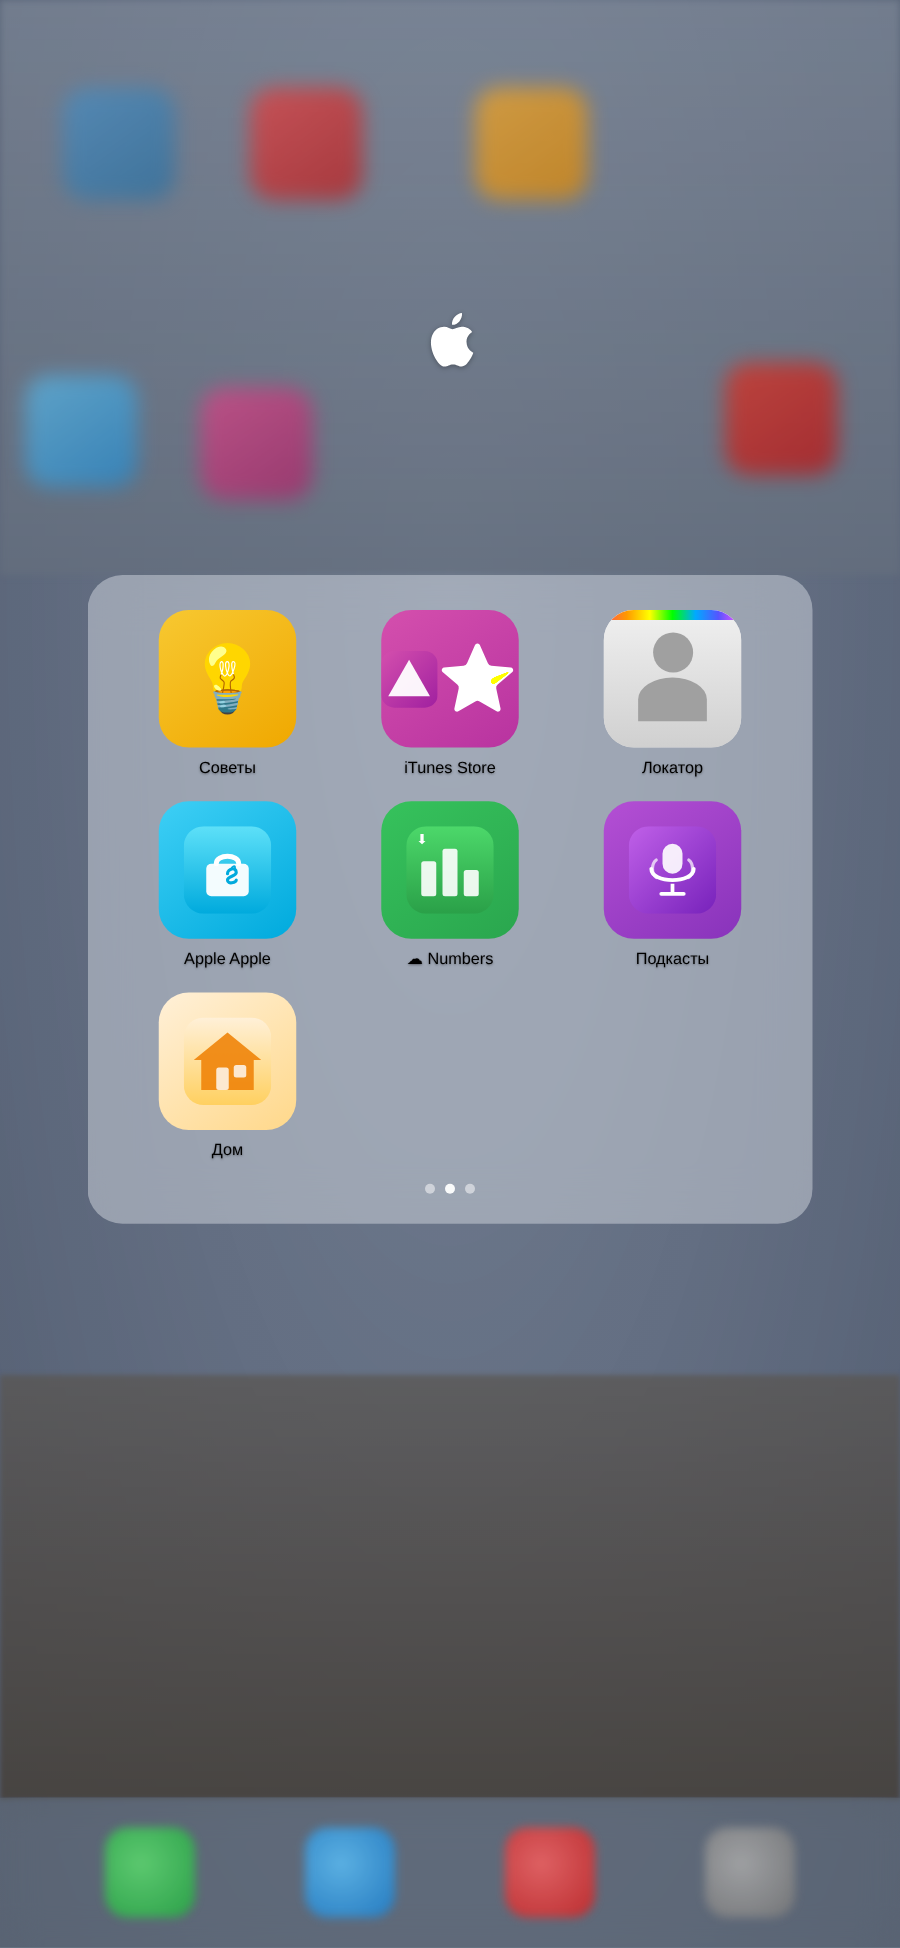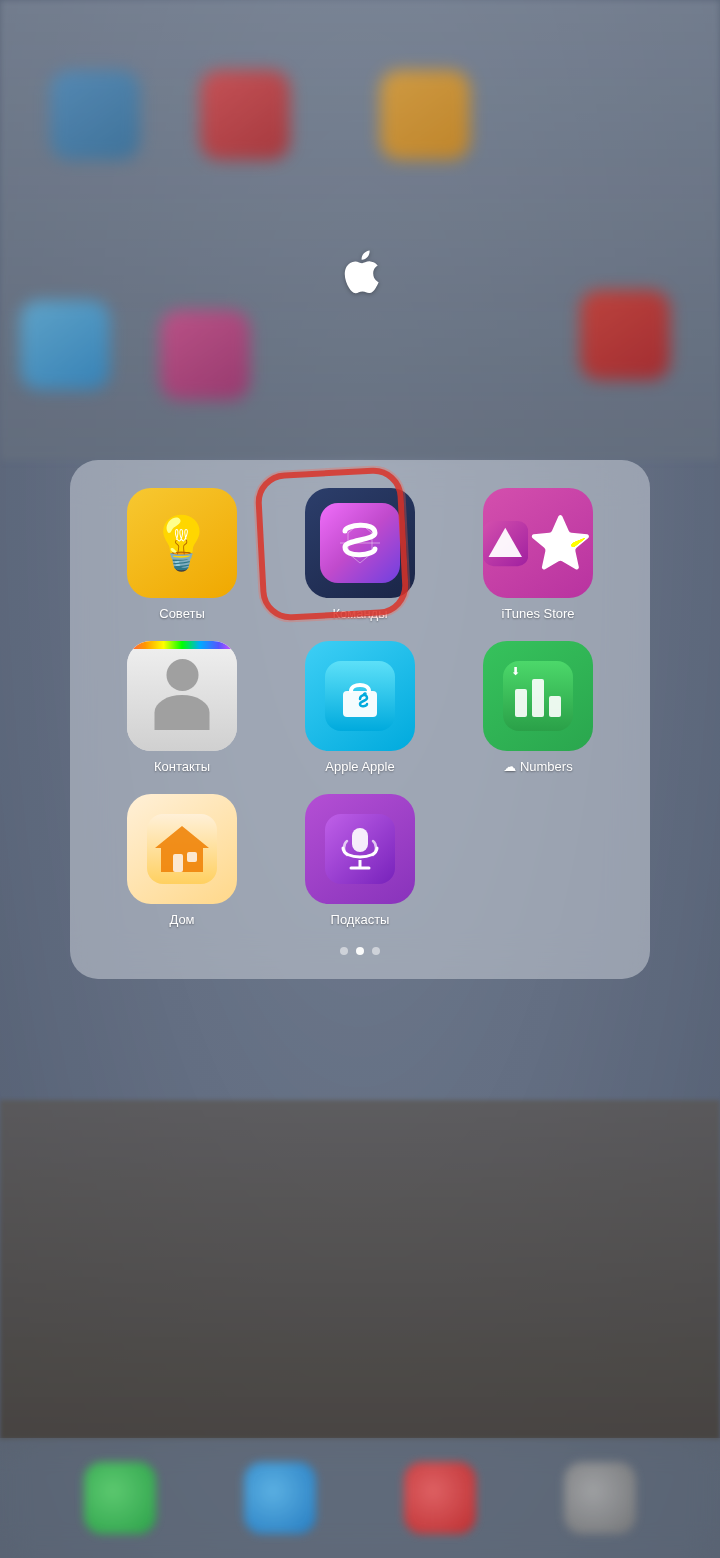--- a/index.html
+++ b/index.html
@@ -84,21 +84,21 @@
       border-radius: 24px;
       display: flex;
       align-items: center;
       justify-content: center;
       position: relative;
       overflow: hidden;
     }
 
     .app-label {
       font-size: 13px;
-      color: #ffffff;
+      color: #000000;
       text-align: center;
       text-shadow: 0 1px 2px rgba(0,0,0,0.4);
       font-weight: 400;
     }
 
     
     .icon-tips {
       background: linear-gradient(145deg, #f7c831, #f0a800);
     }
     .icon-tips::after {
@@ -280,40 +280,20 @@
 
 <div class="folder-card">
   <div class="app-grid">
 
     <div class="app-item">
       <div class="app-icon icon-tips"></div>
       <span class="app-label">Советы</span>
     </div>
 
 
-    <div class="app-item" style="position:relative;">
-      <div class="red-circle"></div>
-      <div class="app-icon icon-shortcuts">
-        <svg class="shortcuts-s" viewBox="0 0 80 80" fill="none">
-          <defs>
-            <linearGradient id="sg1" x1="0" y1="0" x2="1" y2="1">
-              <stop offset="0%" stop-color="#f06efa"></stop>
-              <stop offset="50%" stop-color="#c04acc"></stop>
-              <stop offset="100%" stop-color="#7040e0"></stop>
-            </linearGradient>
-          </defs>
-          <rect width="80" height="80" rx="18" fill="url(#sg1)"></rect>
-          <path d="M28 30 L40 20 L52 30 L52 50 L40 60 L28 50 Z" fill="none" stroke="rgba(255,255,255,0.4)" stroke-width="1"></path>
-          <path d="M20 40 L60 40" stroke="rgba(255,255,255,0.3)" stroke-width="1.5"></path>
-
-          <path d="M25 28 C25 22 55 18 55 30 C55 37 25 37 25 44 C25 56 55 52 55 46" stroke="white" stroke-width="5" stroke-linecap="round" fill="none"></path>
-        </svg>
-      </div>
-      <span class="app-label">Команды</span>
-    </div>
 
     <div class="app-item">
       <div class="app-icon icon-itunes">
         <svg width="65" height="65" viewBox="0 0 65 65" fill="none">
           <rect width="65" height="65" rx="15" fill="url(#itg)"></rect>
           <defs>
             <linearGradient id="itg" x1="0" y1="0" x2="1" y2="1">
               <stop offset="0%" stop-color="#d44fad"></stop>
               <stop offset="100%" stop-color="#a020a0"></stop>
             </linearGradient>
@@ -329,21 +309,21 @@
         <div style="width:100%;height:100%;background:linear-gradient(180deg,#f0f0f0 0%,#d0d0d0 100%);display:flex;flex-direction:column;align-items:center;justify-content:flex-end;position:relative;">
 
           <div style="position:absolute;top:0;left:0;right:0;height:8px;background:linear-gradient(90deg,#f55,#f90,#ff0,#0f0,#0af,#55f,#f5f);"></div>
 
           <div style="position:absolute;top:18px;left:50%;transform:translateX(-50%);">
             <div style="width:32px;height:32px;background:#a0a0a0;border-radius:50%;margin:0 auto;"></div>
             <div style="width:55px;height:35px;background:#a0a0a0;border-radius:50% 50% 0 0;margin-top:4px;"></div>
           </div>
         </div>
       </div>
-      <span class="app-label">Контакты</span>
+      <span class="app-label">Локатор</span>
     </div>
 
     <div class="app-item">
       <div class="app-icon icon-appstore">
         <svg width="70" height="70" viewBox="0 0 70 70" fill="none">
           <defs>
             <linearGradient id="asg" x1="0" y1="0" x2="0" y2="1">
               <stop offset="0%" stop-color="#5de0f8"></stop>
               <stop offset="100%" stop-color="#00aadd"></stop>
             </linearGradient>
@@ -375,61 +355,61 @@
           <rect x="29" y="18" width="12" height="38" rx="2" fill="white" opacity="0.9"></rect>
           <rect x="46" y="35" width="12" height="21" rx="2" fill="white" opacity="0.9"></rect>
 
           <text x="8" y="14" fill="white" font-size="11" font-family="sans-serif">⬇</text>
         </svg>
       </div>
       <span class="app-label">☁ Numbers</span>
     </div>
 
     <div class="app-item">
+      <div class="app-icon icon-podcasts">
+        <svg width="70" height="70" viewBox="0 0 70 70" fill="none">
+          <defs>
+            <linearGradient id="pg" x1="0" y1="0" x2="1" y2="1">
+              <stop offset="0%" stop-color="#c060e8"></stop>
+              <stop offset="100%" stop-color="#7722bb"></stop>
+            </linearGradient>
+          </defs>
+          <rect width="70" height="70" rx="16" fill="url(#pg)"></rect>
+
+          <rect x="27" y="14" width="16" height="24" rx="8" fill="white" opacity="0.9"></rect>
+          <path d="M18 34 C18 46 52 46 52 34" stroke="white" stroke-width="3" fill="none" stroke-linecap="round"></path>
+          <line x1="35" y1="46" x2="35" y2="54" stroke="white" stroke-width="3"></line>
+          <line x1="26" y1="54" x2="44" y2="54" stroke="white" stroke-width="3" stroke-linecap="round"></line>
+
+          <path d="M22 27 C18 30 18 38 22 41" stroke="white" stroke-width="2.5" fill="none" stroke-linecap="round" opacity="0.7"></path>
+          <path d="M48 27 C52 30 52 38 48 41" stroke="white" stroke-width="2.5" fill="none" stroke-linecap="round" opacity="0.7"></path>
+        </svg>
+      </div>
+      <span class="app-label">Подкасты</span>
+    </div>
+
+    <div class="app-item">
       <div class="app-icon icon-home">
         <svg width="70" height="70" viewBox="0 0 70 70" fill="none">
           <defs>
             <linearGradient id="hg" x1="0" y1="0" x2="0" y2="1">
               <stop offset="0%" stop-color="#fff0d8"></stop>
               <stop offset="100%" stop-color="#ffd060"></stop>
             </linearGradient>
           </defs>
           <rect width="70" height="70" rx="16" fill="url(#hg)"></rect>
 
           <polygon points="35,12 8,34 14,34 14,58 56,58 56,34 62,34" fill="#f0840a" opacity="0.9"></polygon>
           <rect x="26" y="40" width="10" height="18" rx="2" fill="white" opacity="0.8"></rect>
           <rect x="40" y="38" width="10" height="10" rx="2" fill="white" opacity="0.8"></rect>
         </svg>
       </div>
       <span class="app-label">Дом</span>
     </div>
 
-    <div class="app-item">
-      <div class="app-icon icon-podcasts">
-        <svg width="70" height="70" viewBox="0 0 70 70" fill="none">
-          <defs>
-            <linearGradient id="pg" x1="0" y1="0" x2="1" y2="1">
-              <stop offset="0%" stop-color="#c060e8"></stop>
-              <stop offset="100%" stop-color="#7722bb"></stop>
-            </linearGradient>
-          </defs>
-          <rect width="70" height="70" rx="16" fill="url(#pg)"></rect>
-
-          <rect x="27" y="14" width="16" height="24" rx="8" fill="white" opacity="0.9"></rect>
-          <path d="M18 34 C18 46 52 46 52 34" stroke="white" stroke-width="3" fill="none" stroke-linecap="round"></path>
-          <line x1="35" y1="46" x2="35" y2="54" stroke="white" stroke-width="3"></line>
-          <line x1="26" y1="54" x2="44" y2="54" stroke="white" stroke-width="3" stroke-linecap="round"></line>
-
-          <path d="M22 27 C18 30 18 38 22 41" stroke="white" stroke-width="2.5" fill="none" stroke-linecap="round" opacity="0.7"></path>
-          <path d="M48 27 C52 30 52 38 48 41" stroke="white" stroke-width="2.5" fill="none" stroke-linecap="round" opacity="0.7"></path>
-        </svg>
-      </div>
-      <span class="app-label">Подкасты</span>
-    </div>
-
   </div>
 
   <div class="dot-indicators">
     <div class="dot dot-inactive"></div>
     <div class="dot dot-active"></div>
     <div class="dot dot-inactive"></div>
   </div>
 </div>
 
 <div class="bottom-dock">

